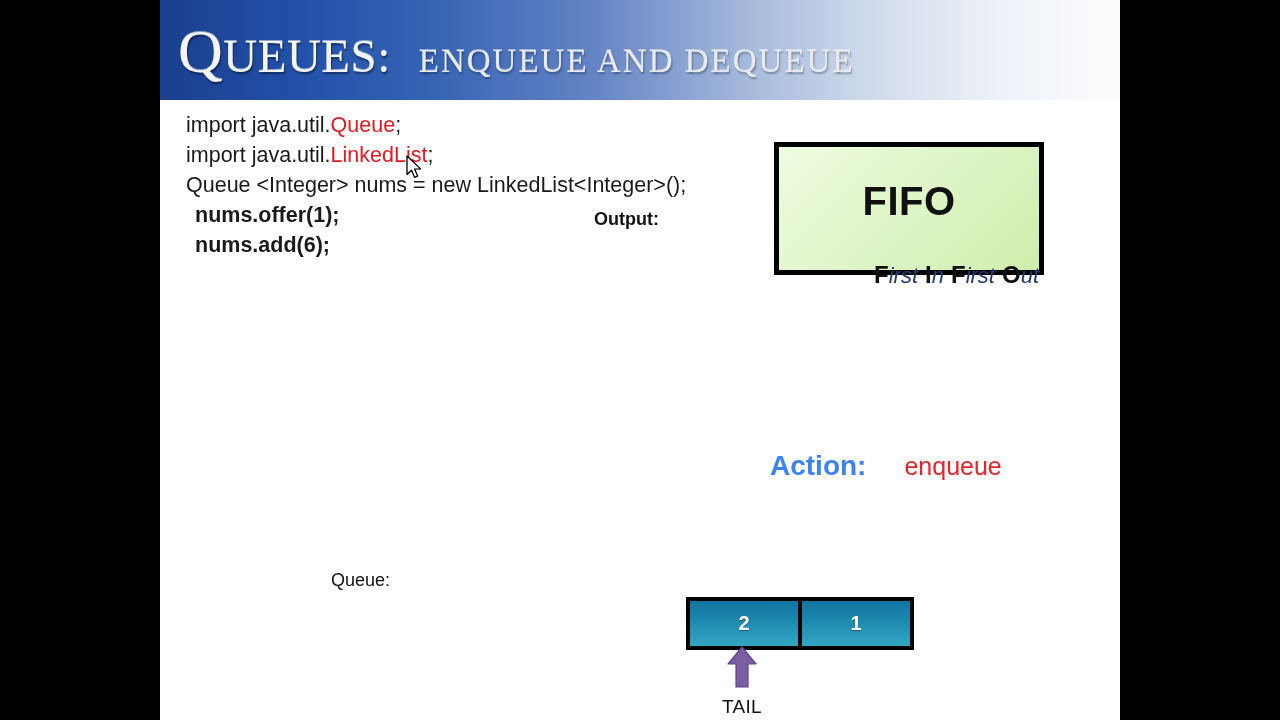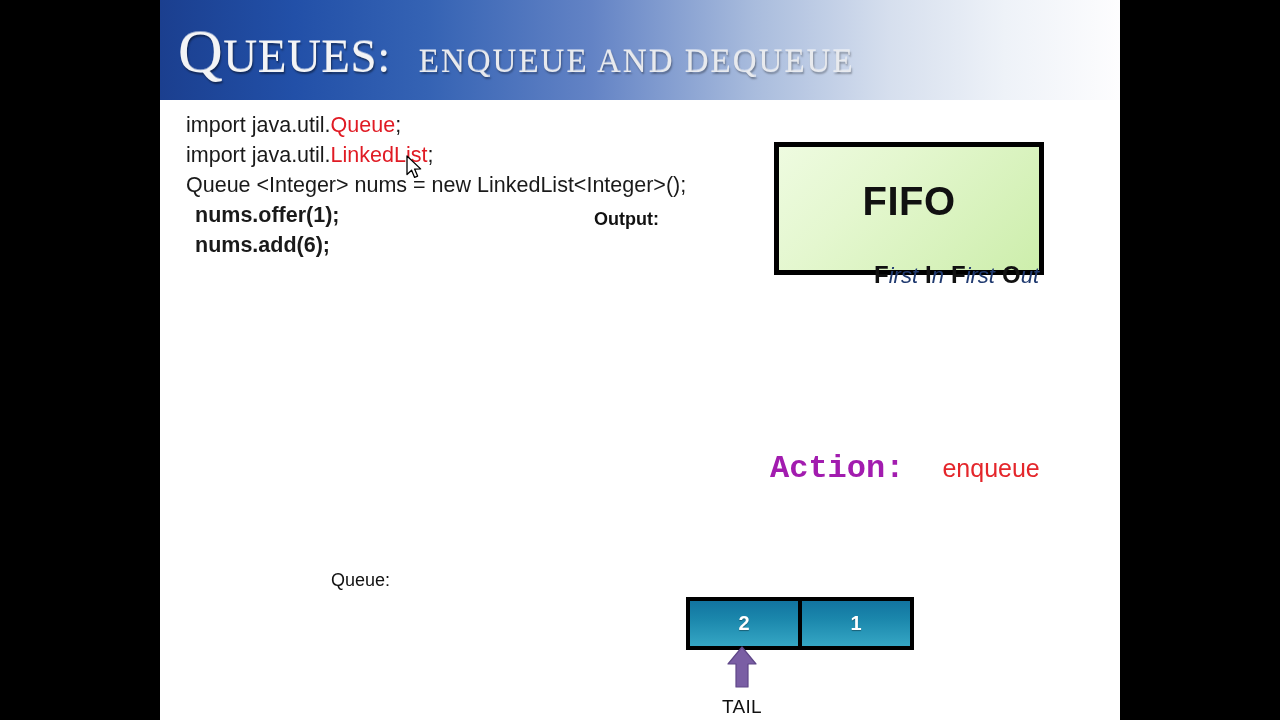--- a/index.html
+++ b/index.html
@@ -158,24 +158,23 @@
   
   #action-row {
     position: absolute;
     left: 610px;
     top: 450px;
     display: flex;
     align-items: baseline;
     white-space: nowrap;
   }
   #action-label {
-    font-size: 32px;
-    font-weight: bold;
-    color: #a21caf;
-    font-family: Liberation Mono, monospace;
+    font-size: 28px;
+    font-weight: bold;
+    color: #3b82f6;
   }
   #action-value {
     margin-left: 38px;
     font-size: 25px;
     color: #e4262b;
   }
 
   
   #queue-label {
     position: absolute;

